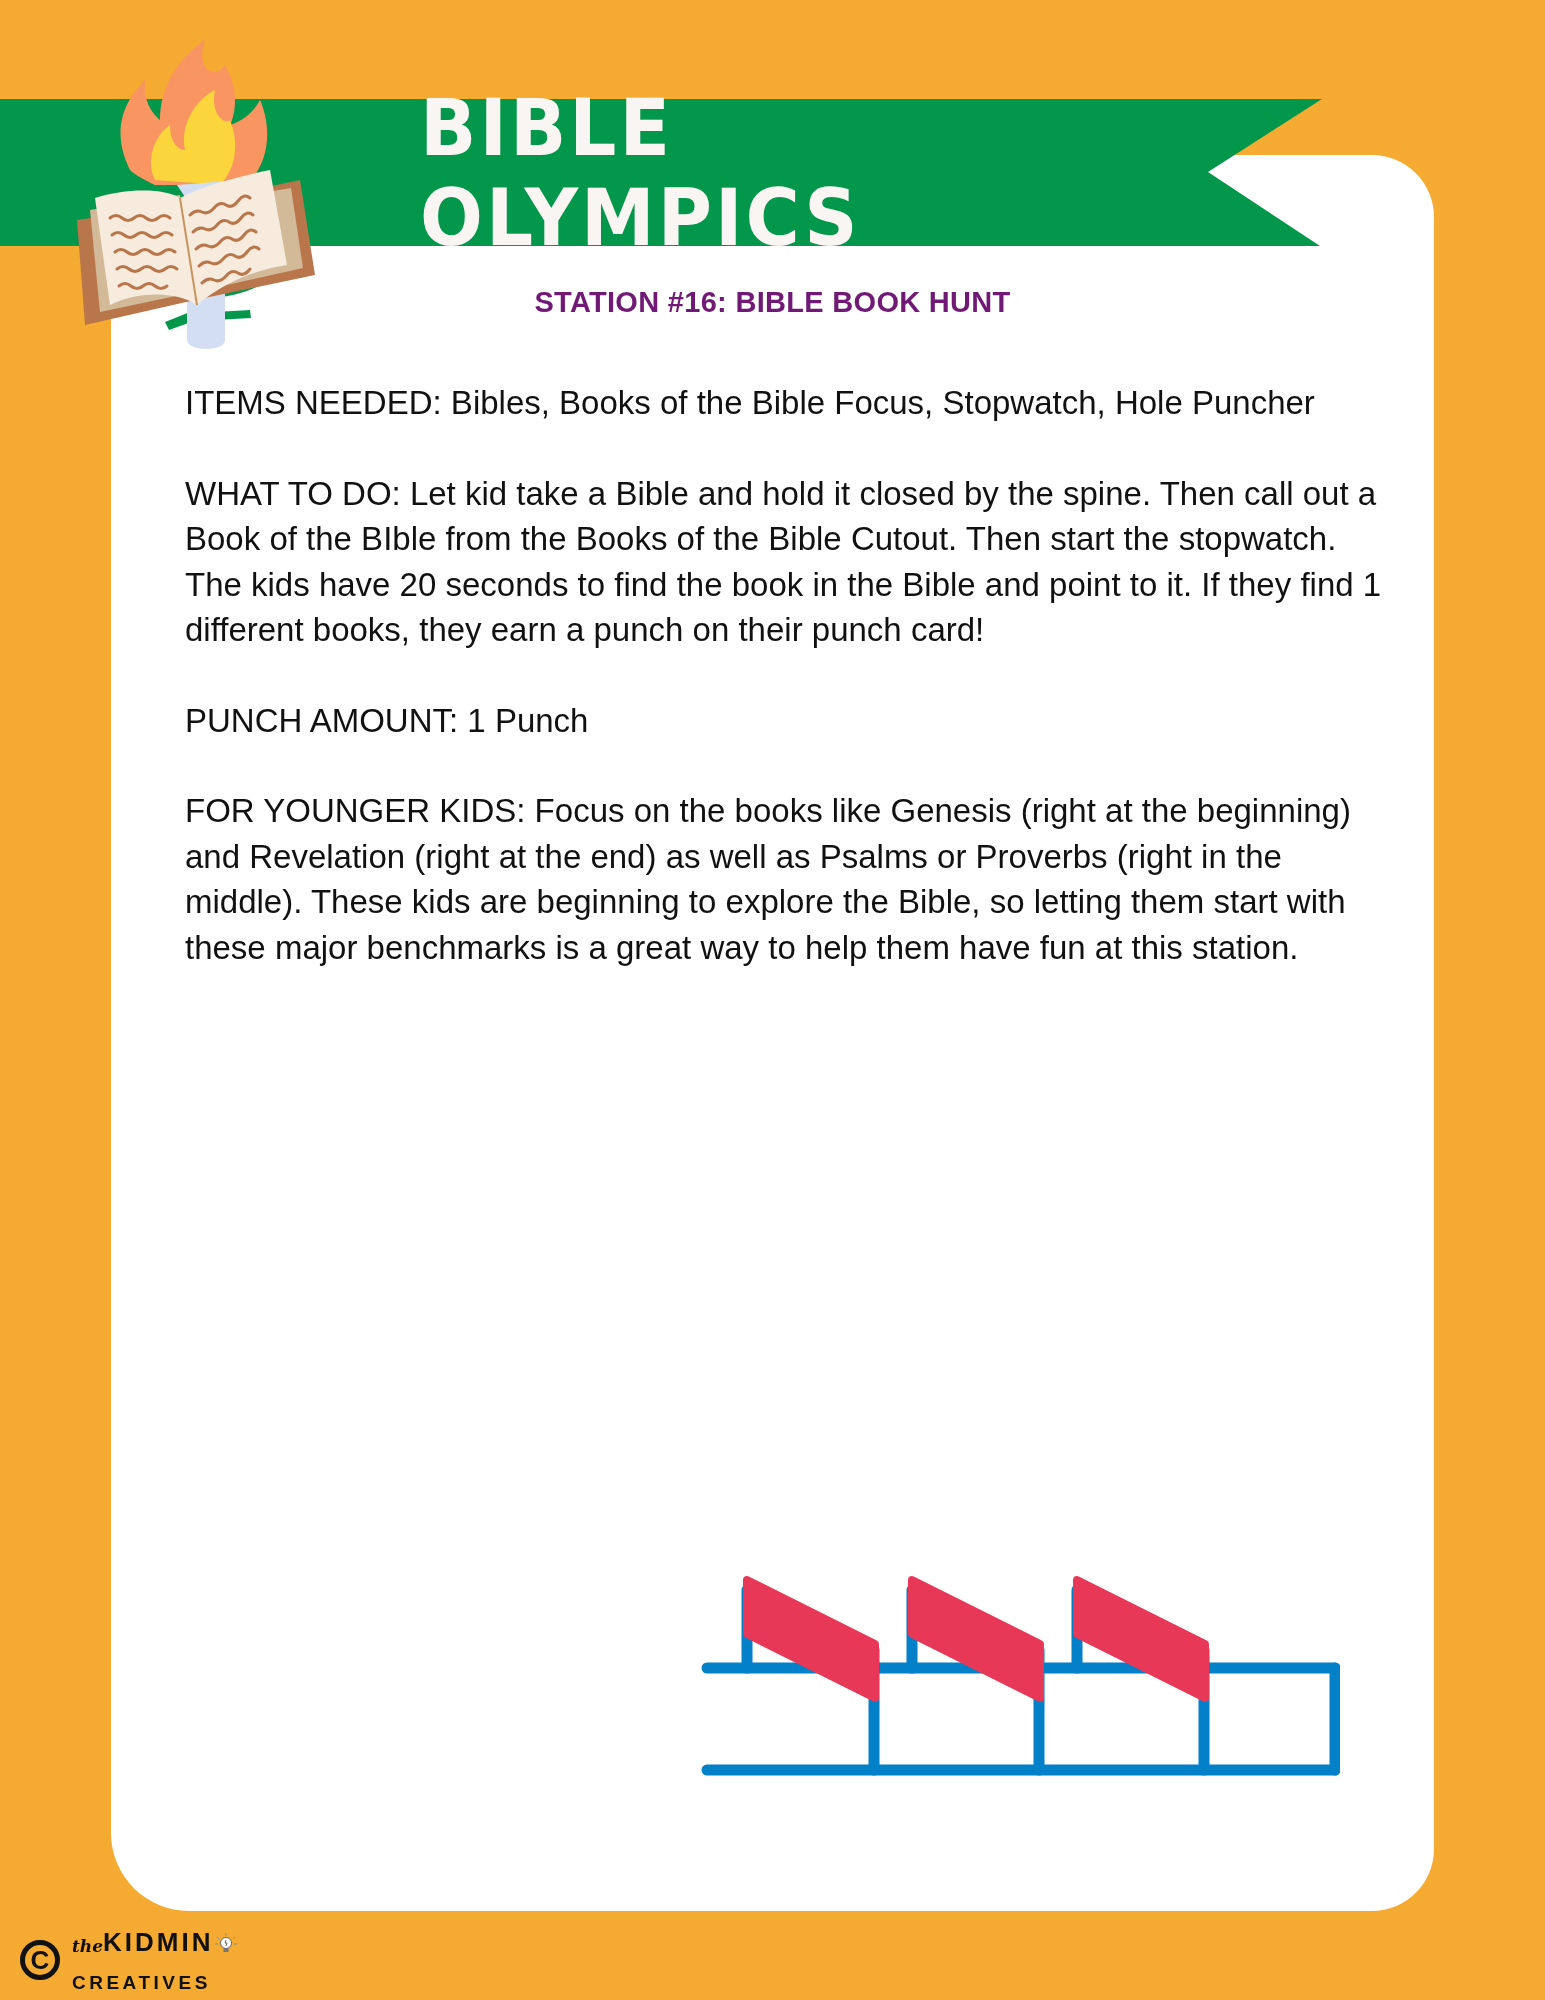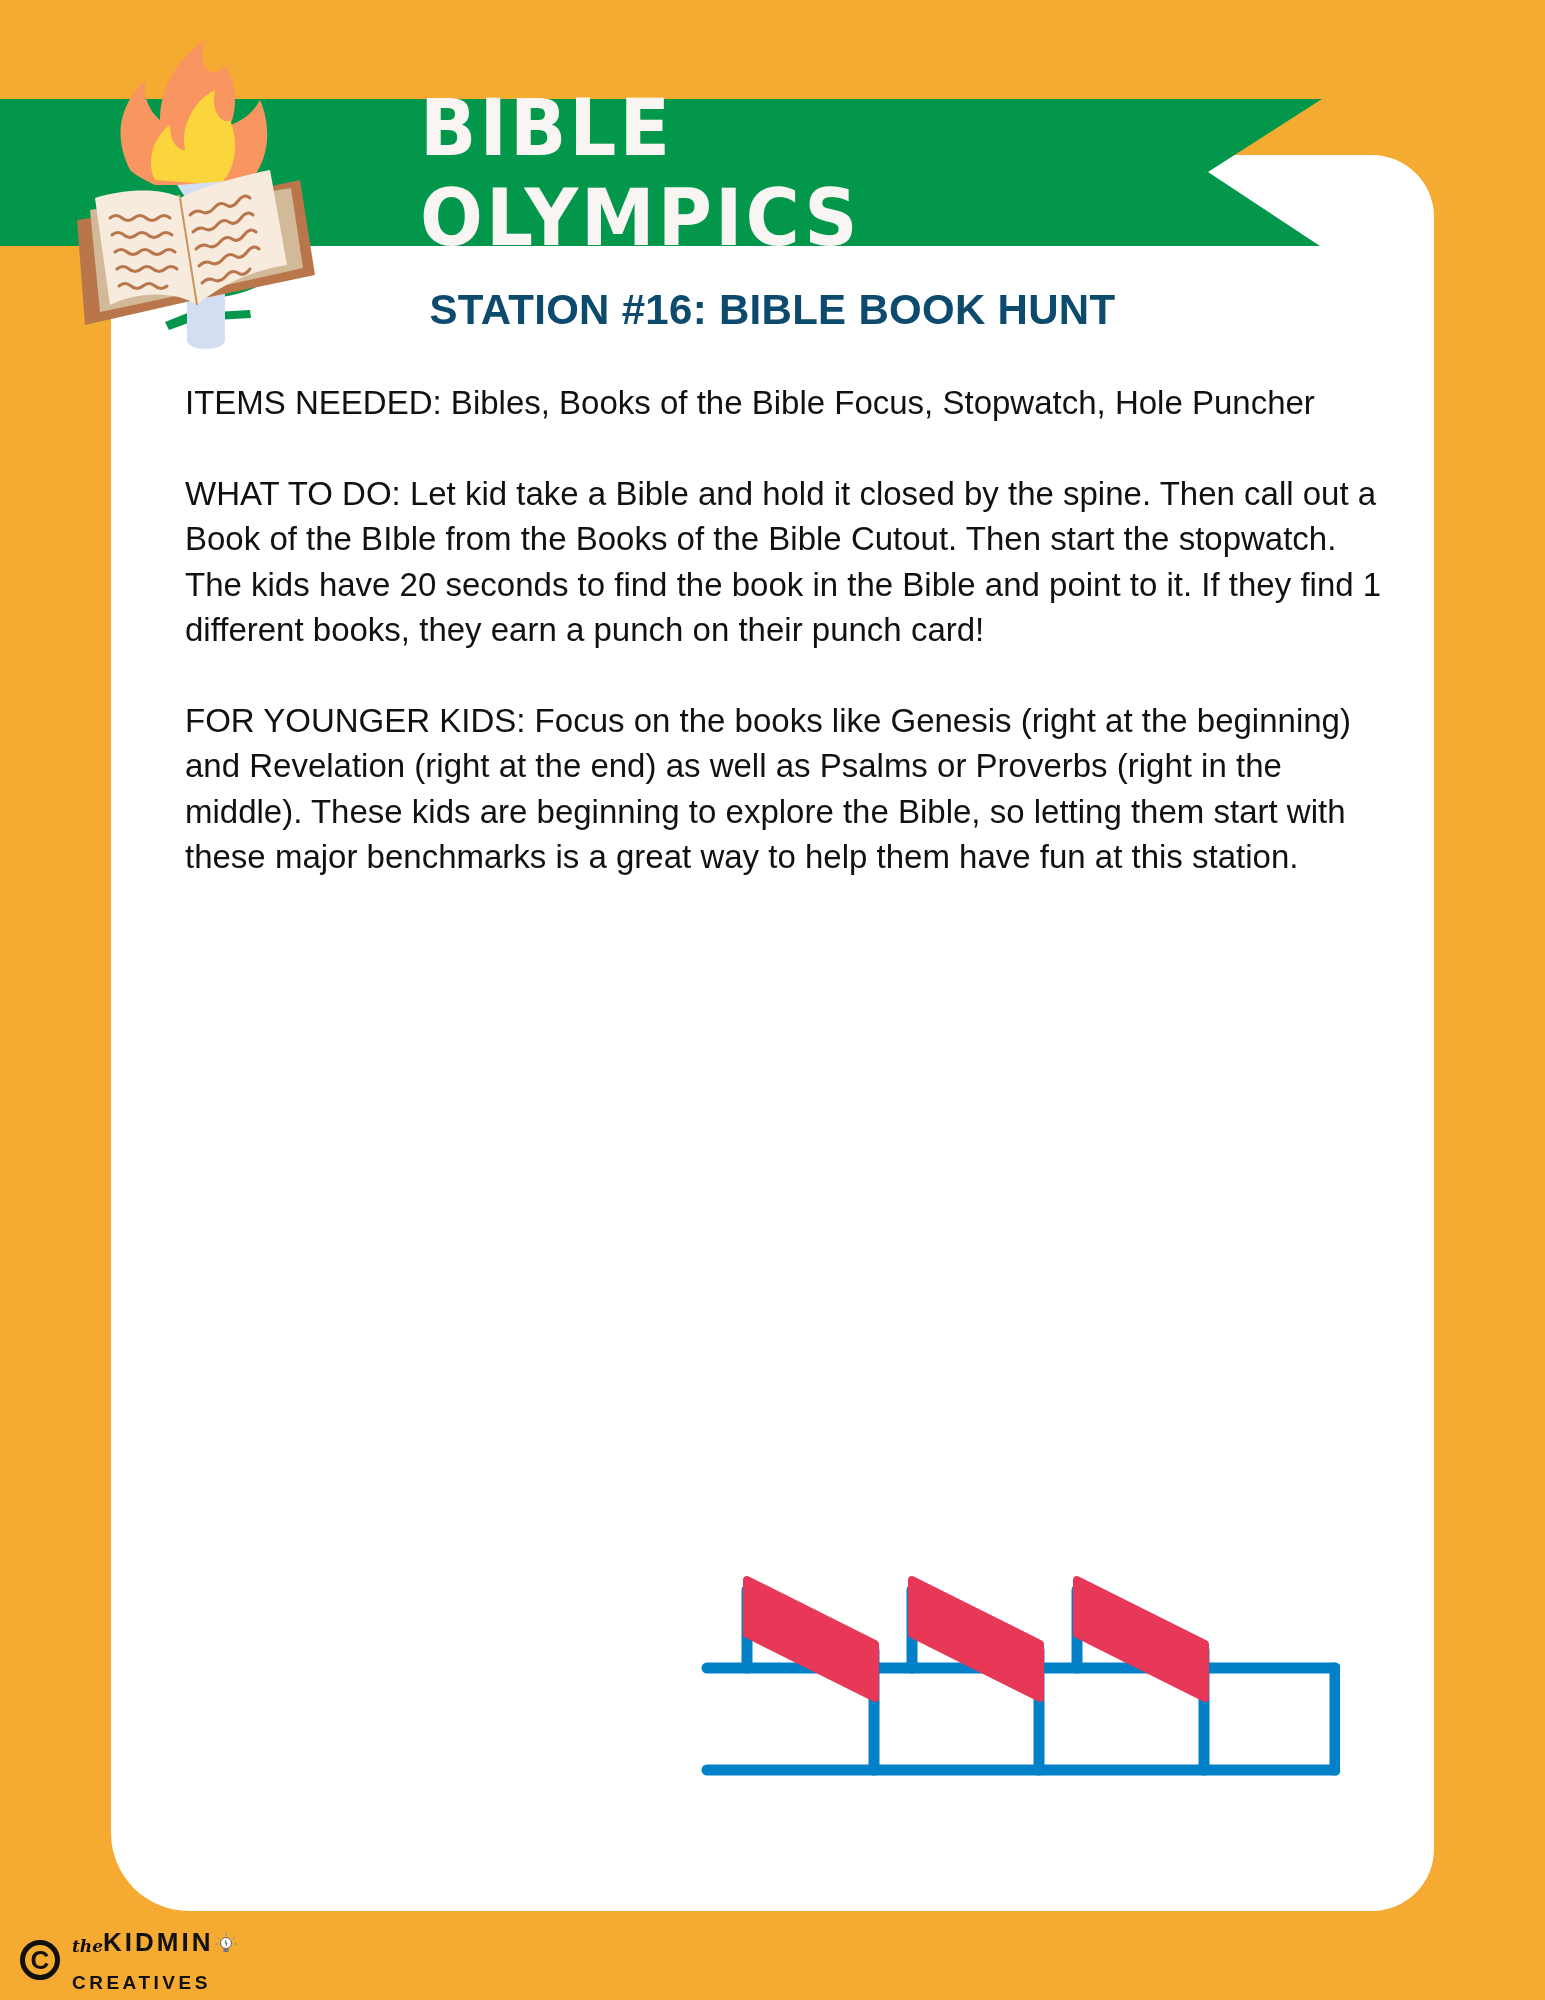--- a/index.html
+++ b/index.html
@@ -35,22 +35,22 @@
   }
   .torch {
     position: absolute; left: 65px; top: 20px;
     width: 260px; height: 340px;
   }
   .station-title {
     position: absolute;
     left: 111px; width: 1323px; top: 286px;
     text-align: center;
     font-weight: bold;
-    font-size: 42px;
-    color: #0c4a6e;
+    font-size: 29px;
+    color: #701a75;
     letter-spacing: 0.3px;
   }
   .content {
     position: absolute;
     left: 185px; top: 380px; width: 1215px;
     color: #111111;
     font-size: 33px;
     line-height: 45.5px;
   }
   .section { margin: 0 0 45px 0; }
@@ -138,20 +138,23 @@
 </svg>
 
 <div class="station-title">STATION #16: BIBLE BOOK HUNT</div>
 
 <div class="content">
   <p class="section">
     <span class="label">ITEMS NEEDED:</span><span> Bibles, Books of the Bible Focus, Stopwatch, Hole Puncher</span>
   </p>
   <p class="section">
     <span class="label">WHAT TO DO:</span><span> Let kid take a Bible and hold it closed by the spine. Then call out a Book of the BIble from the Books of the Bible Cutout. Then start the stopwatch. The kids have 20 seconds to find the book in the Bible and point to it. If they find 1 different books, they earn a punch on their punch card!</span>
+  </p>
+  <p class="section">
+    <span class="label">PUNCH AMOUNT:</span><span> 1 Punch</span>
   </p>
   <p class="section">
     <span class="label">FOR YOUNGER KIDS:</span><span> Focus on the books like Genesis (right at the beginning) and Revelation (right at the end) as well as Psalms or Proverbs (right in the middle). These kids are beginning to explore the Bible, so letting them start with these major benchmarks is a great way to help them have fun at this station.</span>
   </p>
 </div>
 
 <svg class="hurdles" viewBox="0 0 640 270">
   <g stroke="#0280C8" stroke-width="11" stroke-linecap="round" fill="none">
 
     <line x1="7" y1="118" x2="635" y2="118"></line>

